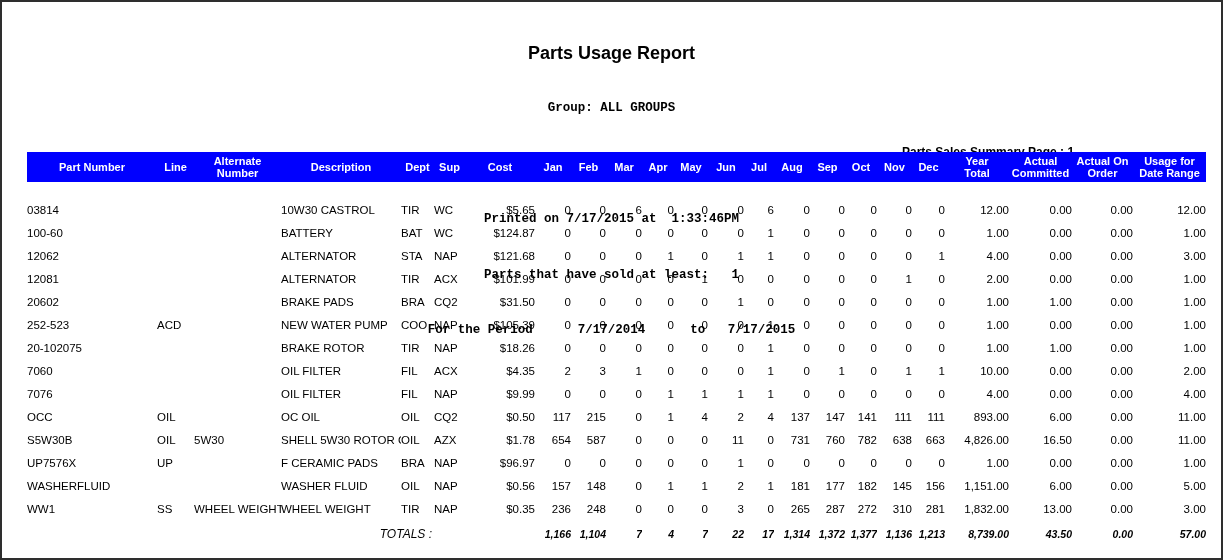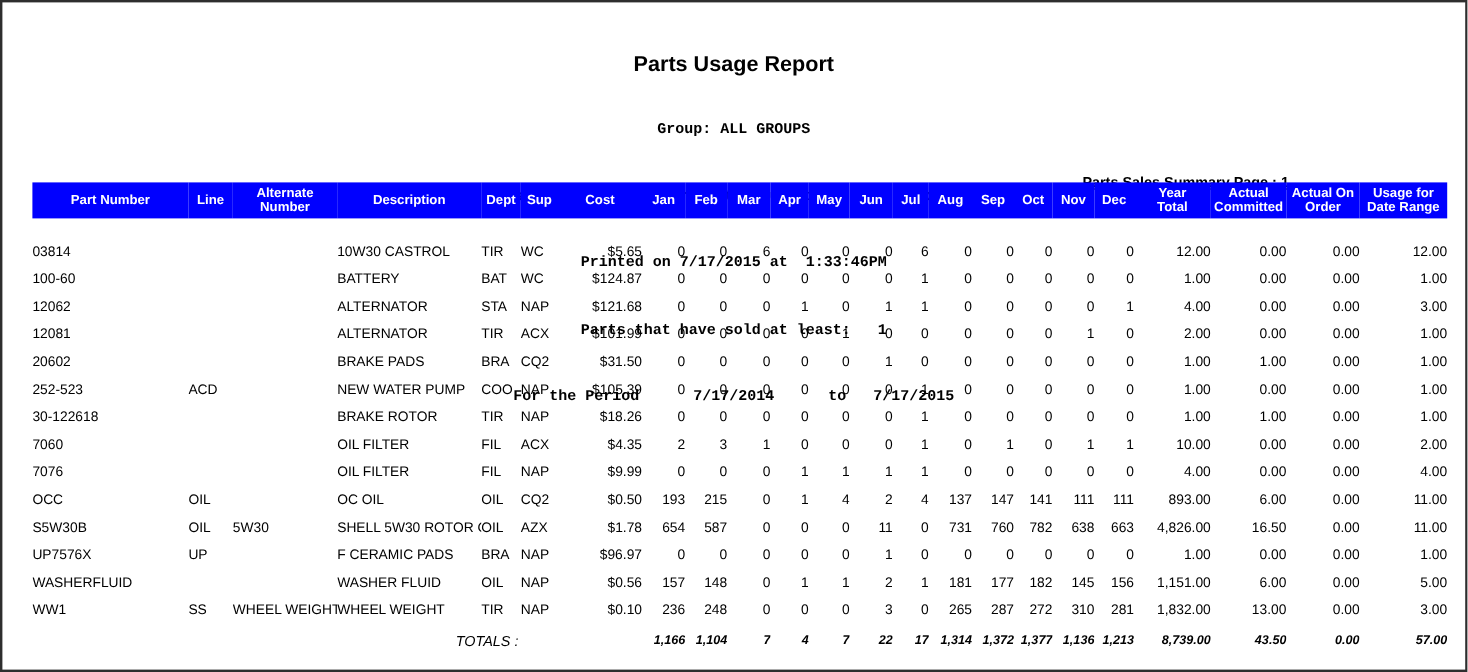--- a/index.html
+++ b/index.html
@@ -271,21 +271,21 @@
           <td class="ar">0</td>
           <td class="ar">0</td>
           <td class="ar">0</td>
           <td class="ar">0</td>
           <td class="ar tail">1.00</td>
           <td class="ar tail">0.00</td>
           <td class="ar tail">0.00</td>
           <td class="ar tail">1.00</td>
         </tr>
         <tr>
-          <td class="al c0">30-122618</td>
+          <td class="al c0">20-102075</td>
           <td class="al"></td>
           <td class="al"></td>
           <td class="al">BRAKE ROTOR</td>
           <td class="al">TIR</td>
           <td class="al">NAP</td>
           <td class="ar cost">$18.26</td>
           <td class="ar">0</td>
           <td class="ar">0</td>
           <td class="ar">0</td>
           <td class="ar">0</td>
@@ -353,21 +353,21 @@
           <td class="ar tail">4.00</td>
         </tr>
         <tr>
           <td class="al c0">OCC</td>
           <td class="al">OIL</td>
           <td class="al"></td>
           <td class="al">OC OIL</td>
           <td class="al">OIL</td>
           <td class="al">CQ2</td>
           <td class="ar cost">$0.50</td>
-          <td class="ar">193</td>
+          <td class="ar">117</td>
           <td class="ar">215</td>
           <td class="ar">0</td>
           <td class="ar">1</td>
           <td class="ar">4</td>
           <td class="ar">2</td>
           <td class="ar">4</td>
           <td class="ar">137</td>
           <td class="ar">147</td>
           <td class="ar">141</td>
           <td class="ar">111</td>
@@ -452,21 +452,21 @@
           <td class="ar tail">0.00</td>
           <td class="ar tail">5.00</td>
         </tr>
         <tr>
           <td class="al c0">WW1</td>
           <td class="al">SS</td>
           <td class="al">WHEEL WEIGHT</td>
           <td class="al">WHEEL WEIGHT</td>
           <td class="al">TIR</td>
           <td class="al">NAP</td>
-          <td class="ar cost">$0.10</td>
+          <td class="ar cost">$0.35</td>
           <td class="ar">236</td>
           <td class="ar">248</td>
           <td class="ar">0</td>
           <td class="ar">0</td>
           <td class="ar">0</td>
           <td class="ar">3</td>
           <td class="ar">0</td>
           <td class="ar">265</td>
           <td class="ar">287</td>
           <td class="ar">272</td>

